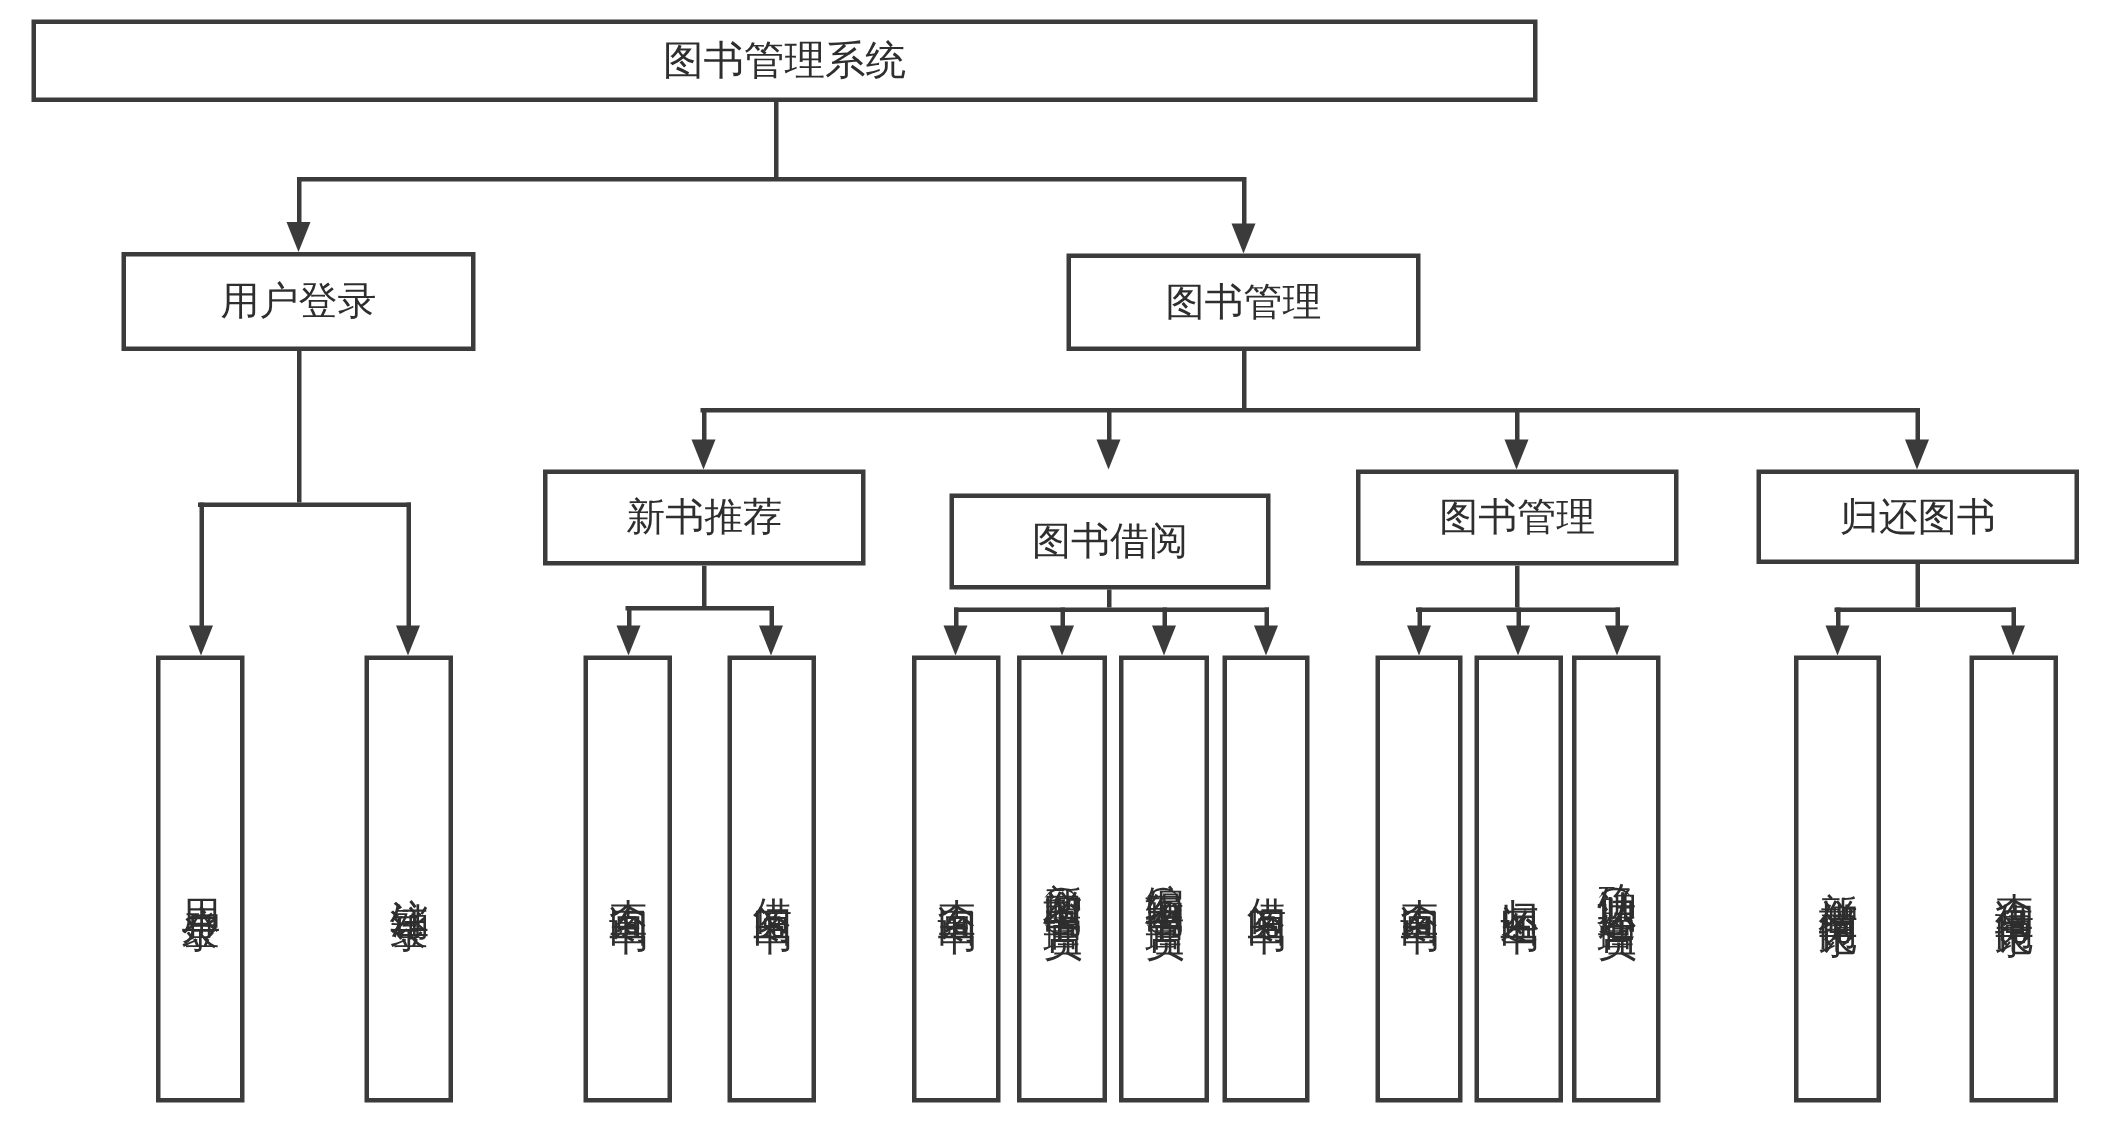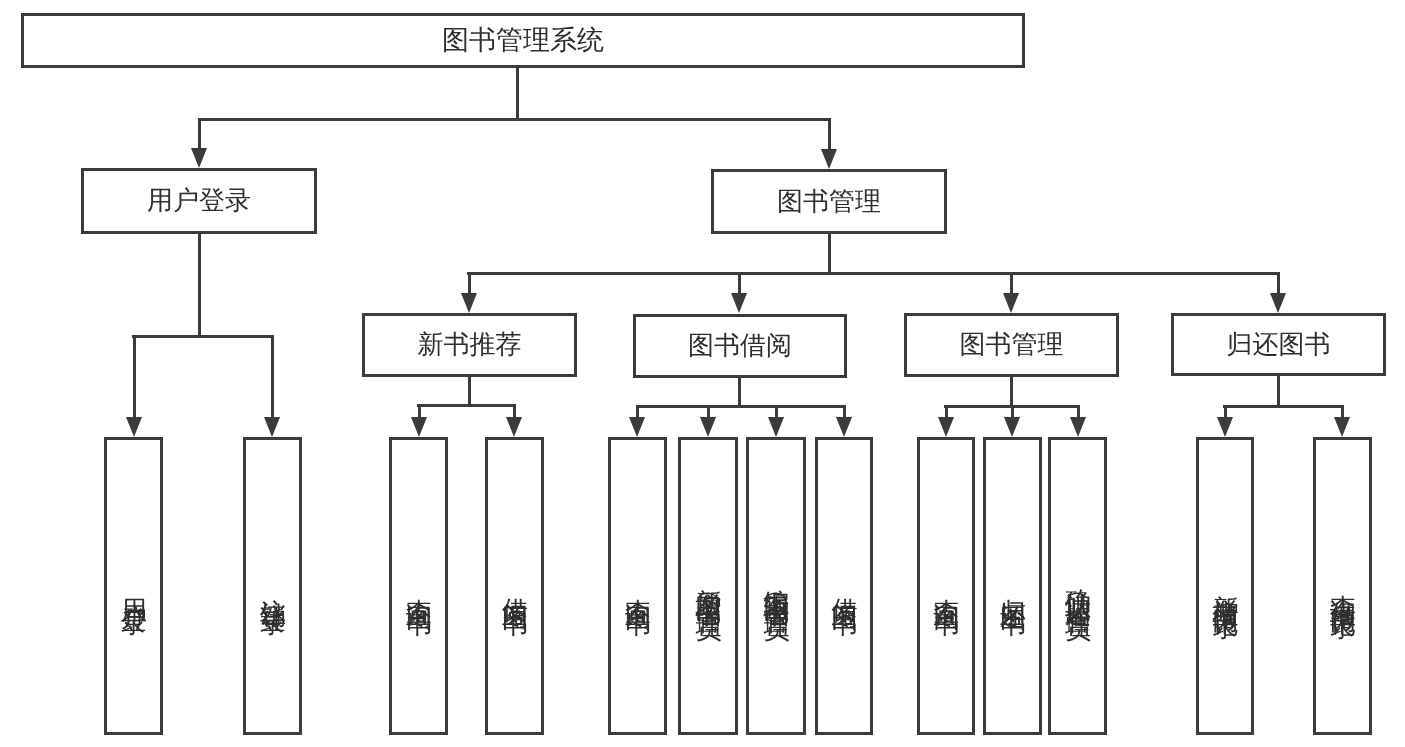--- a/index.html
+++ b/index.html
@@ -57,21 +57,21 @@
   <div class="box" style="left:81px;top:168px;width:236px;height:66px">
     <span class="lbl">用户登录</span>
   </div>
   <div class="box" style="left:711px;top:169px;width:236px;height:65px">
     <span class="lbl">图书管理</span>
   </div>
 
   <div class="box" style="left:362px;top:313px;width:215px;height:64px">
     <span class="lbl">新书推荐</span>
   </div>
-  <div class="box" style="left:633px;top:314px;width:214px;height:64px">
+  <div class="box" style="left:633px;top:329px;width:214px;height:64px">
     <span class="lbl">图书借阅</span>
   </div>
   <div class="box" style="left:904px;top:313px;width:215px;height:64px">
     <span class="lbl">图书管理</span>
   </div>
   <div class="box" style="left:1171px;top:313px;width:215px;height:63px">
     <span class="lbl">归还图书</span>
   </div>
 
   <div class="box v" style="left:104px;top:437px;width:59px;height:298px">

